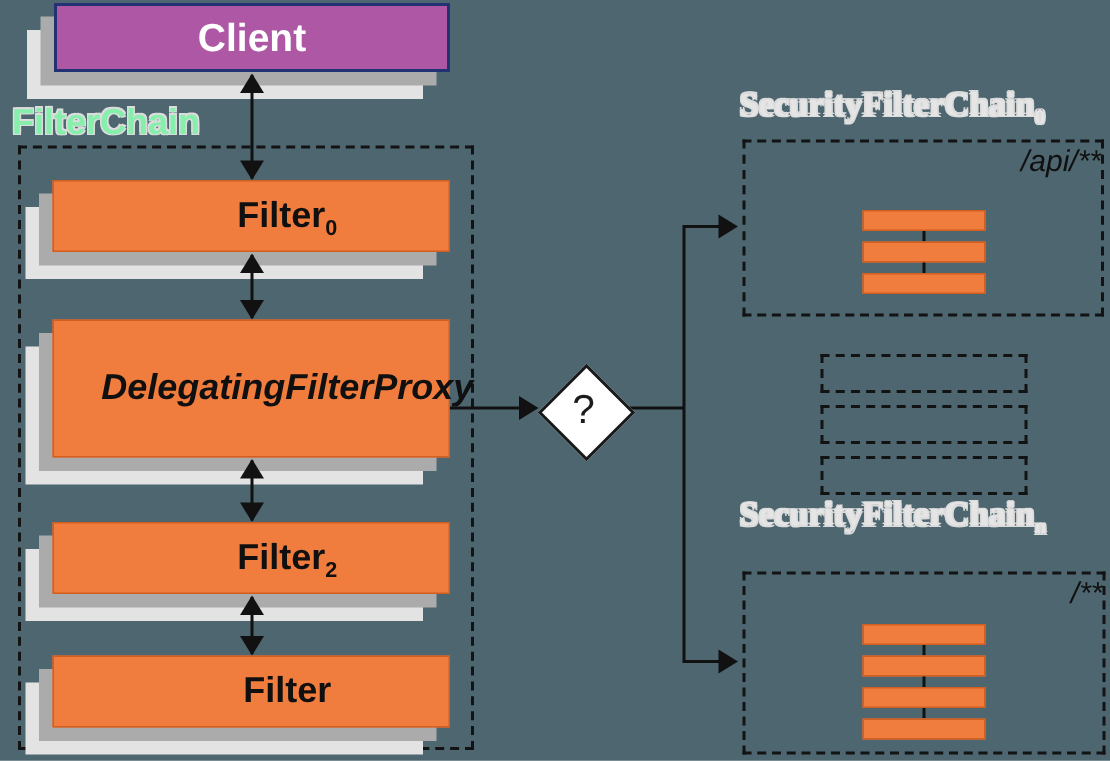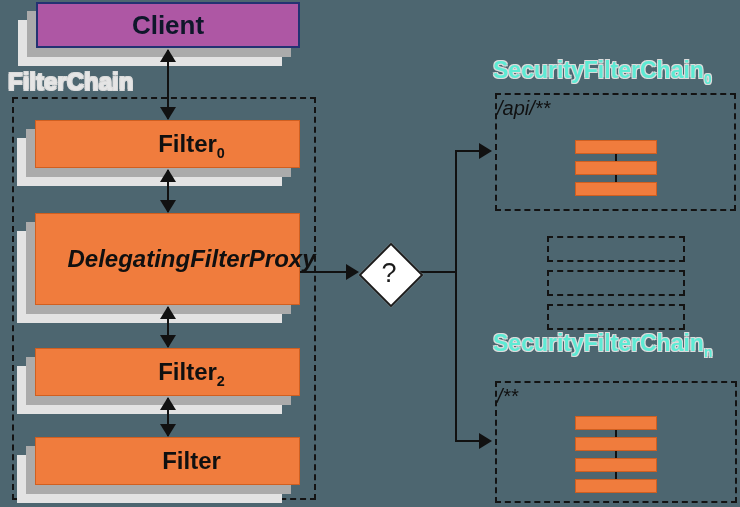--- a/index.html
+++ b/index.html
@@ -9,21 +9,21 @@
   
   .stack { position:absolute; }
   .stack > div { position:absolute; width:var(--w); height:var(--h); box-sizing:border-box; }
   .stack .back { left:0; top:18px; background:var(--shadow_back); }
   .stack .mid  { left:9px; top:9px; background:var(--shadow_mid); }
   .stack .face { left:18px; top:0; display:flex; align-items:center; justify-content:center; }
 
   .face.orange { background:var(--orange); border:1px solid var(--orange_border);
                  font-weight:700; font-size:24px; color:#101010;padding-left:48px; }
   .face.client { background:var(--purple); border:2px solid var(--purple_border);
-                 font-weight:700; font-size:26px; color:#0f172a; }
+                 font-weight:700; font-size:26px; color:#ffffff; }
 
   .s-client  { left:18px; top:2px;   --w:264px; --h:46px; }
   .s-filter0 { left:17px; top:120px; --w:265px; --h:48px; }
   .s-dfp     { left:17px; top:213px; --w:265px; --h:92px; }
   .s-filter2 { left:17px; top:348px; --w:265px; --h:48px; }
   .s-servlet { left:17px; top:437px; --w:265px; --h:48px; }
 
   .face.dfp { flex-direction:column; justify-content:center;font-style:italic; }
   .dfp-title { height:37px; display:flex; align-items:center; justify-content:center;
                font-weight:700; font-size:24px; color:#101010; width:100%; }
@@ -31,21 +31,21 @@
          background:#ffffff repeating-linear-gradient(135deg, rgba(0,0,0,0) 0 10px, rgba(240,124,61,.85) 10px 12px);
          border:2px solid var(--orange);
          display:flex; align-items:center; justify-content:center;
          font-weight:700; font-size:24px; color:#101010; }
 
   sub { font-size:60%; line-height:0; }
 
   
   .fc-box { position:absolute; left:12px; top:97px; width:304px; height:403px;
             border:2px dashed #131313; box-sizing:border-box; }
-  .fc-label { position:absolute; left:8px; top:68px; font-weight:700; font-size:24px; color:#e5e5e5; }
+  .fc-label { position:absolute; left:8px; top:68px; font-weight:700; font-size:24px; color:#86efac; }
   .halo { text-shadow:1px 1px 0 #dcdcdc,-1px -1px 0 #dcdcdc,1px -1px 0 #dcdcdc,-1px 1px 0 #dcdcdc; }
 
   
   .varrow { position:absolute; width:2px; background:var(--line); }
   .varrow::before, .varrow::after { content:""; position:absolute; left:-7px;
         border-left:8px solid transparent; border-right:8px solid transparent; }
   .varrow::before { top:-1px; border-bottom:13px solid var(--line); }
   .varrow::after  { bottom:-1px; border-top:13px solid var(--line); }
   .a1 { left:167px; top:50px;  height:69px; }
   .a2 { left:167px; top:170px; height:42px; }
@@ -64,29 +64,29 @@
   .seg-diamond { left:419px; top:271px; width:37px; }
   .vline { position:absolute; width:2px; background:var(--line); left:455px; top:150px; height:292px; }
 
   
   .diamond { position:absolute; left:368px; top:252px; width:42px; height:42px;
              background:#ffffff; border:2px solid #1a1a1a; transform:rotate(45deg); }
   .qmark { position:absolute; left:368px; top:251px; width:42px; height:44px;
            text-align:center; line-height:44px; font-size:27px; color:#1c1c1c; }
 
   
-  .sfc-heading { position:absolute; font-weight:700; font-size:23px; color:#5eead4; }
+  .sfc-heading { position:absolute; font-weight:700; font-size:23px; color:#e5e5e5;font-family:Liberation Serif, serif; }
   .hd0 { left:493px; top:57px; }
   .hdn { left:493px; top:330px; }
 
   .sfc-box { position:absolute; border:2px dashed #131313; box-sizing:border-box; }
   .b0 { left:495px; top:93px;  width:241px; height:118px; }
   .bn { left:495px; top:381px; width:242px; height:122px; }
 
-  .pattern { position:absolute; top:2px; left:0; width:100%; text-align:left;
+  .pattern { position:absolute; top:2px; left:0; width:100%; text-align:right;
              font-style:italic; font-size:20px; color:#101010; }
   .bars { position:absolute; left:50%; transform:translateX(-50%);
           display:flex; flex-direction:column; align-items:center; }
   .b0 .bars { top:45px; }
   .bn .bars { top:33px; }
   .fbar { width:82px; height:14px; box-sizing:border-box;
           background:var(--orange); border:1px solid var(--orange_border); }
   .bar-conn { width:2px; height:7px; background:var(--line); }
 
   .ellipsis { position:absolute; left:547px; top:236px; display:flex; flex-direction:column; gap:8px; }

